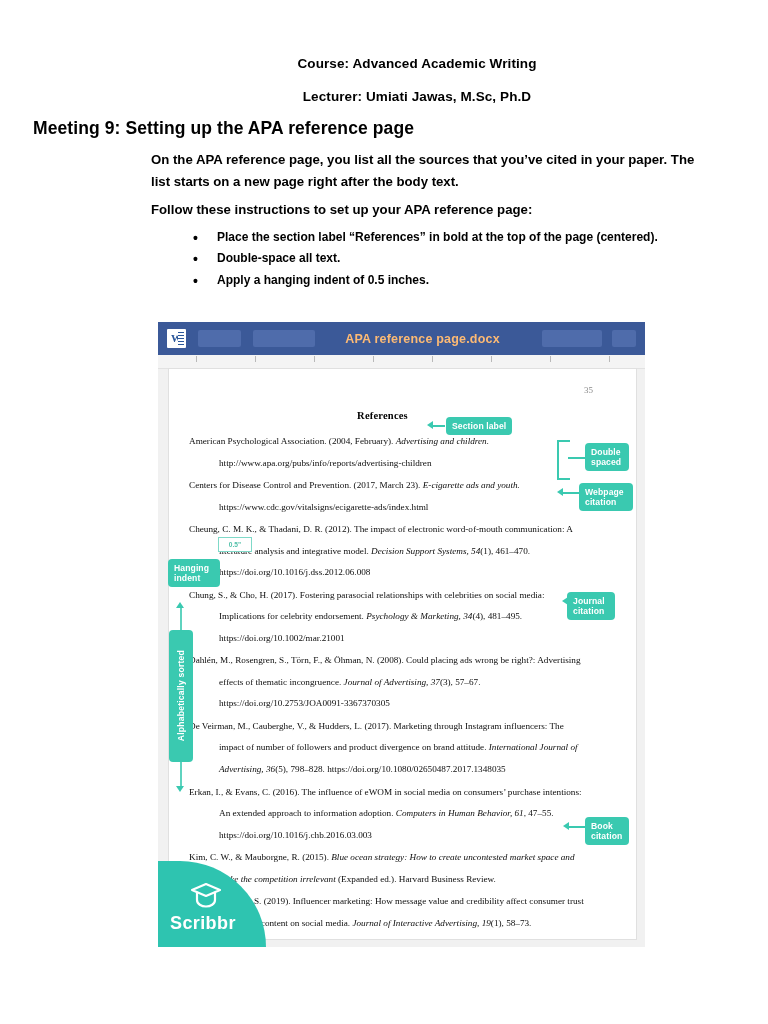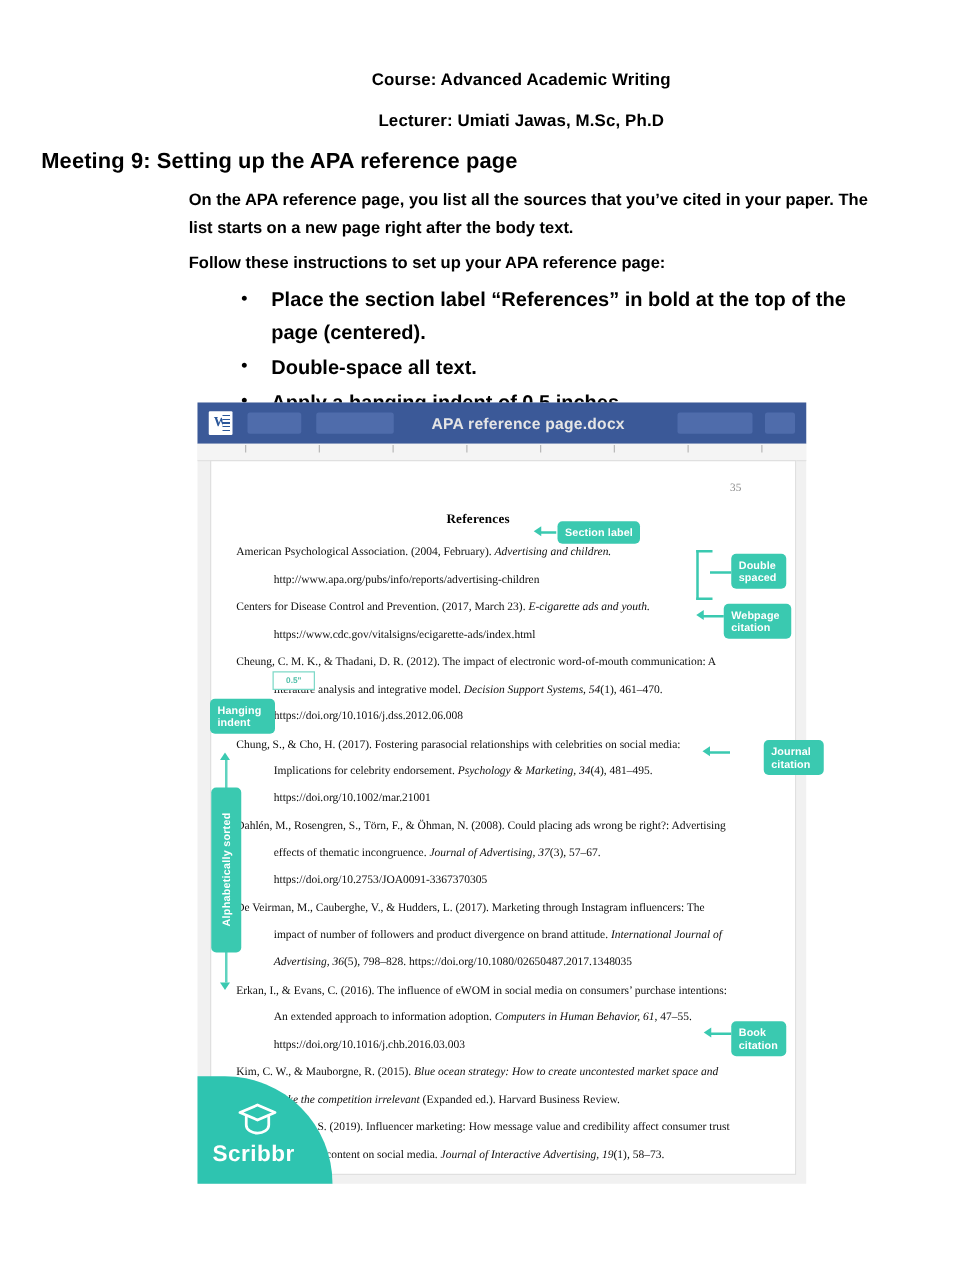--- a/index.html
+++ b/index.html
@@ -31,21 +31,21 @@
     font-weight:bold;line-height:1.68;
   }
   .para-intro{top:149px;}
   .para-follow{top:199px;}
 
   .bullets{
     position:absolute;left:152px;top:228px;width:510px;
     margin:0;padding:0;list-style:none;
   }
   .bullets li{
-    font-size:16px;font-weight:bold;line-height:1.62;
+    font-size:12px;font-weight:bold;line-height:1.62;
     position:relative;padding-left:32px;margin:0 0 2px 0;
   }
   .bullets li:before{
     content:"\2022";position:absolute;left:8px;top:-1px;font-size:14px;
   }
 
   
   .word-window{
     position:absolute;left:125px;top:322px;width:487px;height:625px;
     background:#f1f1f1;
@@ -68,21 +68,21 @@
     background:repeating-linear-gradient(to bottom,#2b579a 0,#2b579a 1px,#fff 1px,#fff 3px);
   }
   .tb-block{
     height:17px;background:#4f6cab;border-radius:2px;margin-left:12px;flex:0 0 auto;
   }
   .tb-b1{width:43px;}
   .tb-b2{width:62px;}
   .tb-b3{width:60px;}
   .tb-b4{width:24px;margin-left:10px;margin-right:9px;}
   .doc-title{
-    flex:1 1 auto;text-align:center;color:#e5e5e5;
+    flex:1 1 auto;text-align:center;color:#fdba74;
     font-size:12.5px;font-weight:bold;letter-spacing:.2px;
   }
   .ruler{
     height:13px;background:#f4f4f4;position:relative;border-bottom:1px solid #e2e2e2;
   }
   .tick{position:absolute;top:1px;width:1px;height:6px;background:#b9b9b9;}
 
   .doc-sheet{
     position:absolute;left:10px;top:46px;width:467px;height:570px;
     background:#ffffff;border:1px solid #e0e0e0;overflow:hidden;
@@ -105,21 +105,21 @@
 
   
   .badge{
     position:absolute;background:#3ac9b0;color:#ffffff;border-radius:4px;
     font-size:8.6px;font-weight:bold;line-height:1.18;padding:4px 6px;
     font-family:"Liberation Sans", sans-serif;letter-spacing:.1px;
   }
   .badge-section{left:413px;top:417px;}
   .badge-double{left:552px;top:443px;width:32px;}
   .badge-webpage{left:546px;top:483px;width:42px;}
-  .badge-journal{left:578px;top:592px;width:36px;}
+  .badge-journal{left:534px;top:592px;width:36px;}
   .badge-book{left:552px;top:817px;width:32px;}
   .badge-hanging{left:135px;top:559px;width:40px;}
 
   .arr{position:absolute;background:#3ac9b0;}
   .arr-line{height:2px;}
   .arrow-head{
     position:absolute;width:0;height:0;
     border-top:4px solid transparent;border-bottom:4px solid transparent;
   }
   .ah-left{border-right:6px solid #3ac9b0;}

